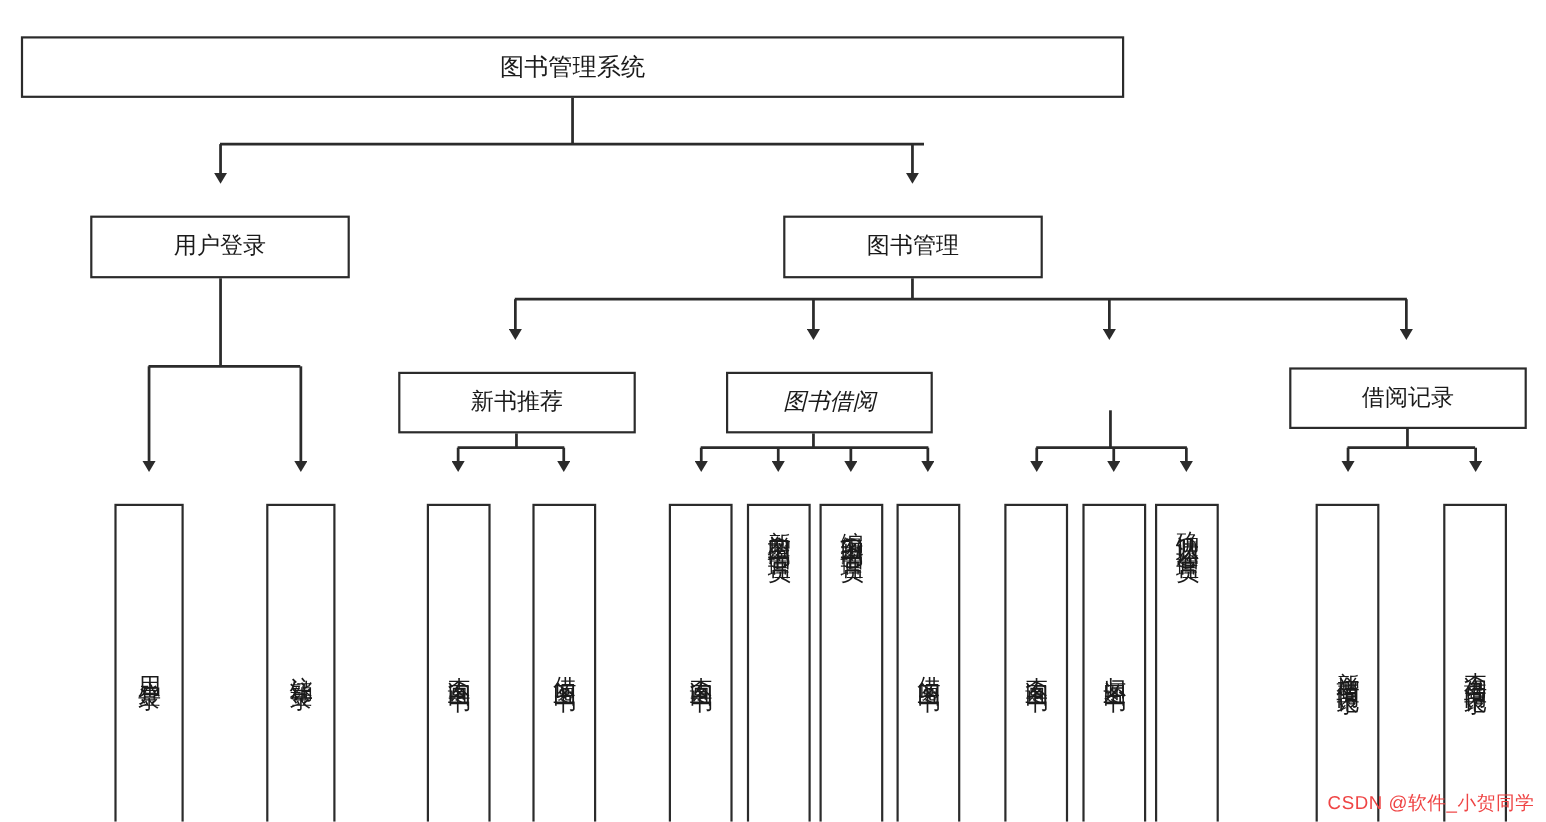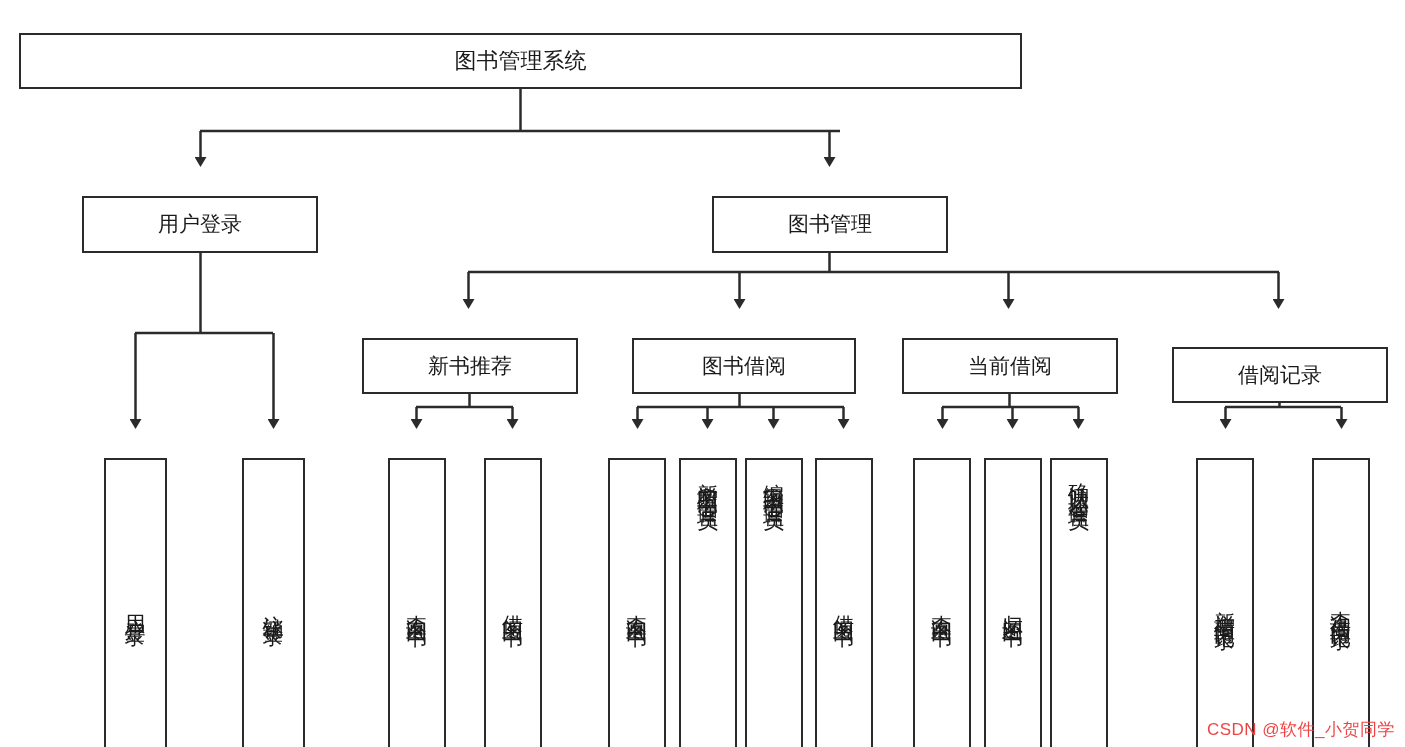--- a/index.html
+++ b/index.html
@@ -135,27 +135,24 @@
   <div class="node h" style="left:82px;top:175px;width:236px;height:57px;">
     <span class="label">用户登录</span>
   </div>
   <div class="node h" style="left:362px;top:317px;width:216px;height:56px;">
     <span class="label">新书推荐</span>
   </div>
 
   <div class="node h" style="left:712px;top:175px;width:236px;height:57px;">
     <span class="label">图书管理</span>
   </div>
-  <div class="node h" style="left:632px;top:317px;width:224px;height:56px;">
+  <div class="node h" style="left:660px;top:317px;width:188px;height:56px;font-style:italic;">
     <span class="label">图书借阅</span>
   </div>
-  <div class="node h" style="left:902px;top:317px;width:216px;height:56px;">
-    <span class="label">当前借阅</span>
-  </div>
-  <div class="node h" style="left:1172px;top:326px;width:216px;height:56px;">
+  <div class="node h" style="left:1172px;top:313px;width:216px;height:56px;">
     <span class="label">借阅记录</span>
   </div>
 
   <div class="node v mid" style="left:104px;top:437px;width:63px;height:296px;">
     <span class="label">用户登录</span>
   </div>
   <div class="node v mid" style="left:242px;top:437px;width:63px;height:296px;">
     <span class="label">注销登录</span>
   </div>
 

